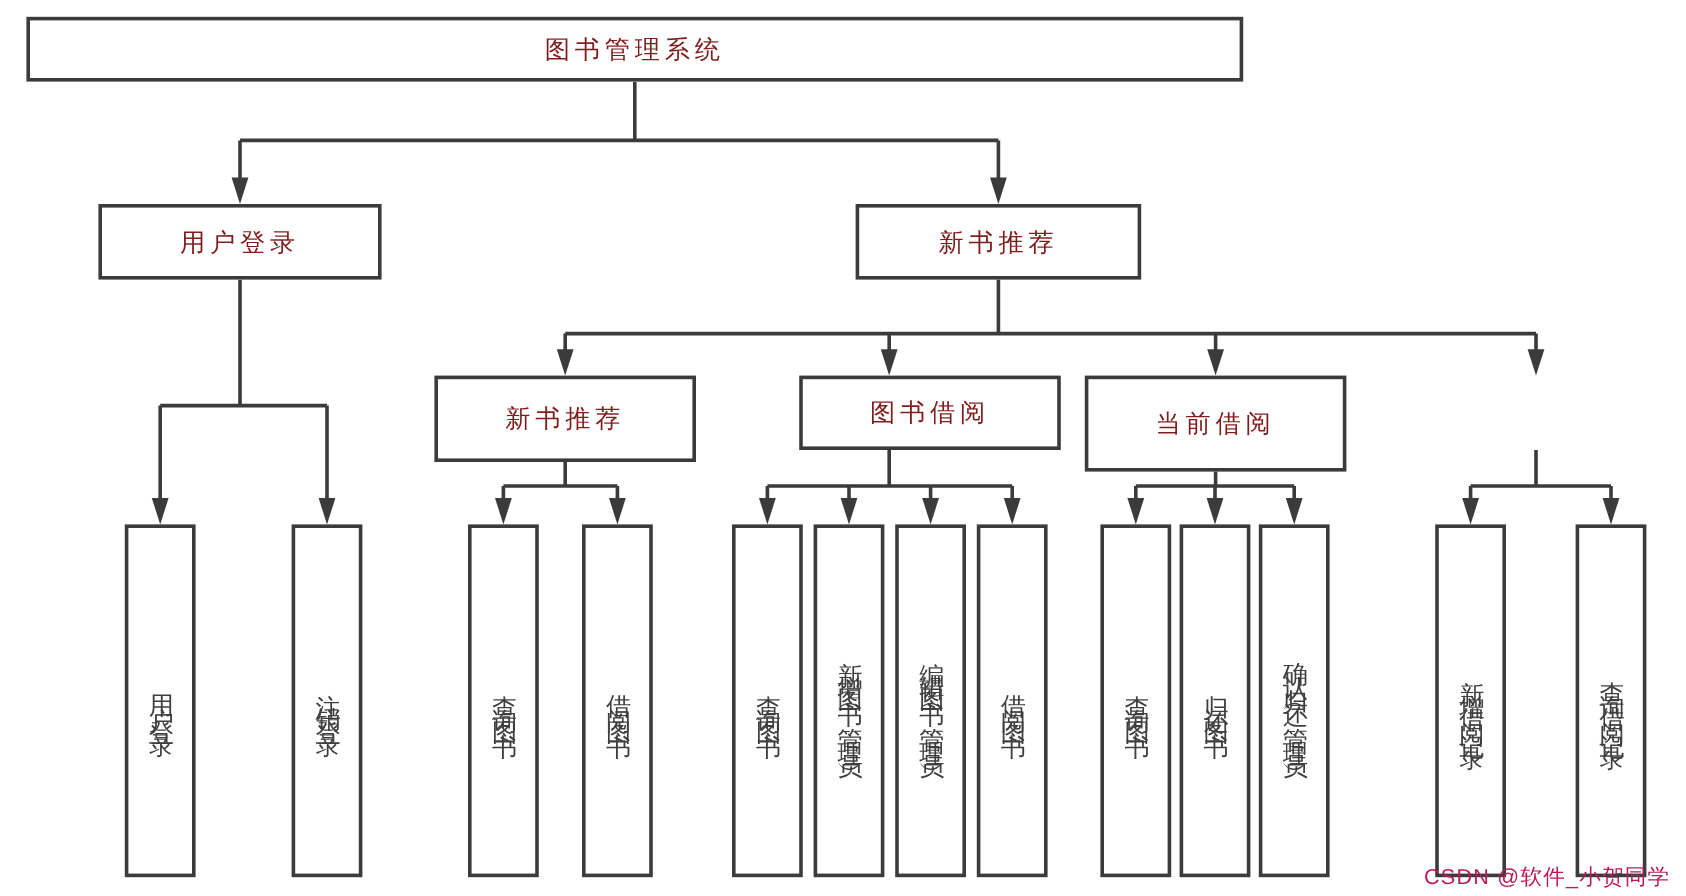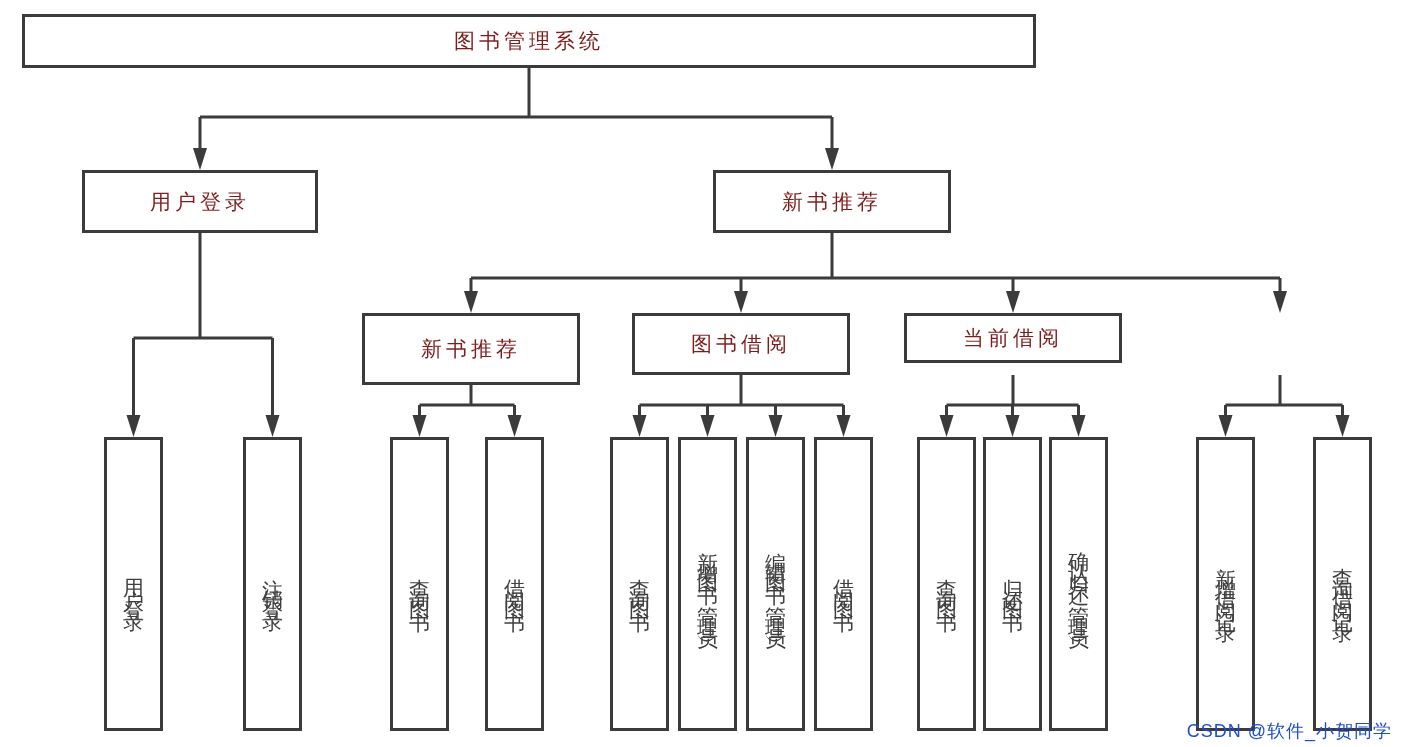--- a/index.html
+++ b/index.html
@@ -34,21 +34,21 @@
     font-size: 21px;
     letter-spacing: 11px;
     color: #3f3f3f;
   }
   #watermark {
     position: absolute;
     right: 13px;
     bottom: 4px;
     font-size: 18px;
     letter-spacing: 1px;
-    color: #1d4ed8;
+    color: #be185d;
     z-index: 3;
     white-space: nowrap;
   }
 </style>
 </head>
 <body>
 
 <div id="canvas">
 
   <svg id="wires" width="1405" height="747" viewBox="0 0 1405 747" xmlns="http://www.w3.org/2000/svg">
@@ -101,24 +101,24 @@
   <div class="box h-node" style="left:82px;top:170px;width:236px;height:63px">
     <span>用户登录</span>
   </div>
   <div class="box h-node" style="left:713px;top:170px;width:238px;height:63px">
     <span>新书推荐</span>
   </div>
 
   <div class="box h-node" style="left:362px;top:313px;width:218px;height:72px">
     <span>新书推荐</span>
   </div>
-  <div class="box h-node" style="left:632px;top:313px;width:218px;height:62px">
+  <div class="box h-node" style="left:666px;top:313px;width:218px;height:62px">
     <span>图书借阅</span>
   </div>
-  <div class="box h-node" style="left:904px;top:313px;width:218px;height:50px">
+  <div class="box h-node" style="left:904px;top:313px;width:218px;height:80px">
     <span>当前借阅</span>
   </div>
 
   <div class="box leaf" style="left:104px;top:437px;width:59px;height:294px">
     <span>用户登录</span>
   </div>
   <div class="box leaf" style="left:243px;top:437px;width:59px;height:294px">
     <span>注销登录</span>
   </div>
 

